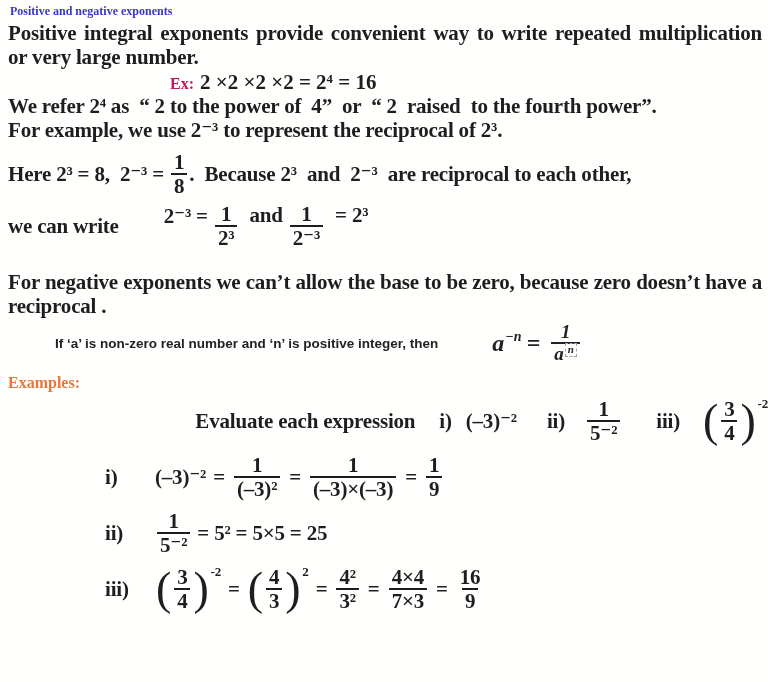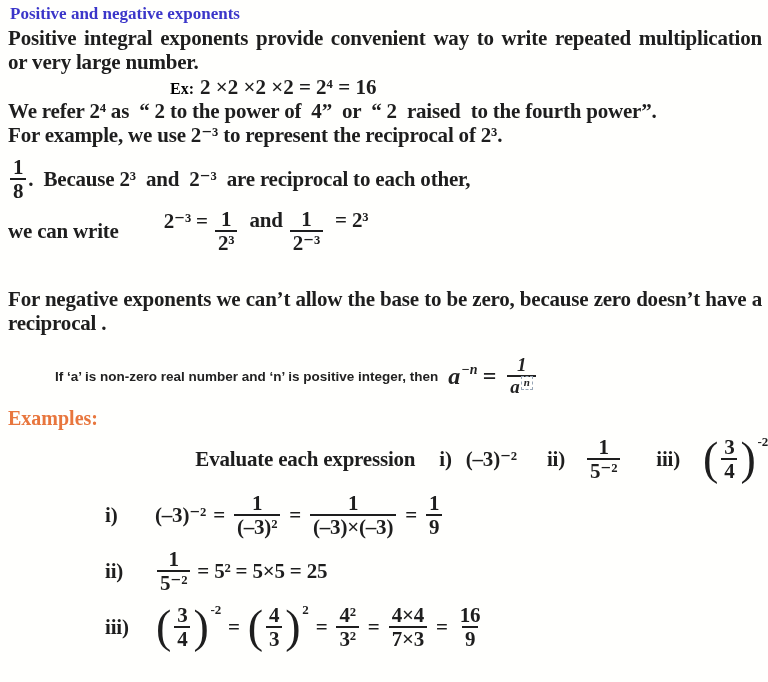--- a/index.html
+++ b/index.html
@@ -3,64 +3,64 @@
 <meta charset="utf-8">
 <style>
   html,body{margin:0;padding:0;}
   body{
     width:768px;height:682px;overflow:hidden;
     background:#fffffd;color:#1e1e1e;
     font-family:"Liberation Serif","DejaVu Serif",serif;
   }
   .doc{width:768px;height:682px;position:relative;}
   .heading{
-    font-size:17px;font-weight:bold;color:#3b36c9;
+    font-size:12px;font-weight:bold;color:#3b36c9;
     margin:4px 0 3px 10px;
   }
   .para{
     font-size:21px;font-weight:bold;line-height:1.12;
     margin:0 6px 0 8px;text-align:justify;white-space:pre-wrap;
     letter-spacing:-0.2px;
   }
   .line{white-space:pre-wrap;}
   .exline{margin:1px 0 0 170px;font-size:21px;font-weight:bold;}
-  .exlabel{color:#000000;font-size:16px;font-weight:bold;margin-right:6px;}
+  .exlabel{color:#be185d;font-size:16px;font-weight:bold;margin-right:6px;}
   .mathrow{
     display:flex;align-items:center;
     font-size:21px;font-weight:bold;letter-spacing:-0.2px;
   }
   .here-row{margin:9px 8px 0 8px;}
   .write-row{margin:6px 8px 0 8px;}
   .write-math{margin-left:45px;display:inline-flex;align-items:flex-start;}
-  .neg-para{margin-top:34px;}
+  .neg-para{margin-top:22px;}
   .frac{
     display:inline-flex;flex-direction:column;align-items:center;
     vertical-align:middle;line-height:1.05;margin:0 2px;
   }
   .frac .num{display:block;padding:0 3px;}
   .frac .den{display:block;border-top:2px solid currentColor;padding:0 3px;}
   .rule-row{
-    margin:20px 0 0 55px;display:flex;align-items:center;
+    margin:4px 0 0 55px;display:flex;align-items:center;
     font-family:"Liberation Sans","DejaVu Sans",sans-serif;
-    font-size:13.5px;color:#222;font-weight:600;
+    font-size:13.5px;color:#222;font-weight:600;gap:44px;
   }
   .rule-math{
     display:inline-flex;align-items:center;margin-left:10px;
     font-family:"Liberation Serif","DejaVu Serif",serif;
     font-size:24px;font-style:italic;font-weight:600;
   }
   .rsup{font-size:14px;vertical-align:super;position:relative;top:-6px;margin-left:1px;}
   .rule-math .frac{font-size:19px;margin-left:6px;}
   .rule-eq{margin:0 5px;font-style:normal;}
   .boxn{
     display:inline-block;border:1px dashed #98a6b6;
     font-size:11px;padding:0 2px;position:relative;top:-7px;margin-left:1px;
   }
   .examples{
-    margin:10px 0 0 8px;font-size:20px;color:#e8763d;font-weight:600;
+    margin:10px 0 0 8px;font-size:16px;color:#e8763d;font-weight:600;
   }
   .eval-row{margin:6px 0 0 90px;justify-content:flex-end;}
   .eval-row .it-label{margin-left:24px;}
   .eval-row .it{margin-left:14px;display:inline-flex;align-items:center;}
   .pgroup{display:inline-flex;align-items:center;}
   .bigp{
     font-size:46px;line-height:0;font-weight:400;padding:0 1px;
     font-family:"Liberation Serif",serif;
   }
   .pexp{
@@ -81,20 +81,21 @@
   <div class="para">Positive integral exponents provide convenient way to write repeated multiplication or very large number.</div>
 
   <div class="exline">
     <span class="exlabel">Ex:</span><span class="line">2 ×2 ×2 ×2 = 2⁴ = 16</span>
   </div>
 
   <div class="para">We refer 2⁴ as  “ 2 to the power of  4”  or  “ 2  raised  to the fourth power”.</div>
   <div class="para">For example, we use 2⁻³ to represent the reciprocal of 2³.</div>
 
   <div class="mathrow here-row">
+    <span class="line">Here 2³ = 8,  2⁻³ = </span>
     <span class="frac">
       <span class="num">1</span>
       <span class="den">8</span>
     </span>
     <span class="line">.  Because 2³  and  2⁻³  are reciprocal to each other,</span>
   </div>
 
   <div class="mathrow write-row">
     <span class="line">we can write</span>
     <span class="write-math">

